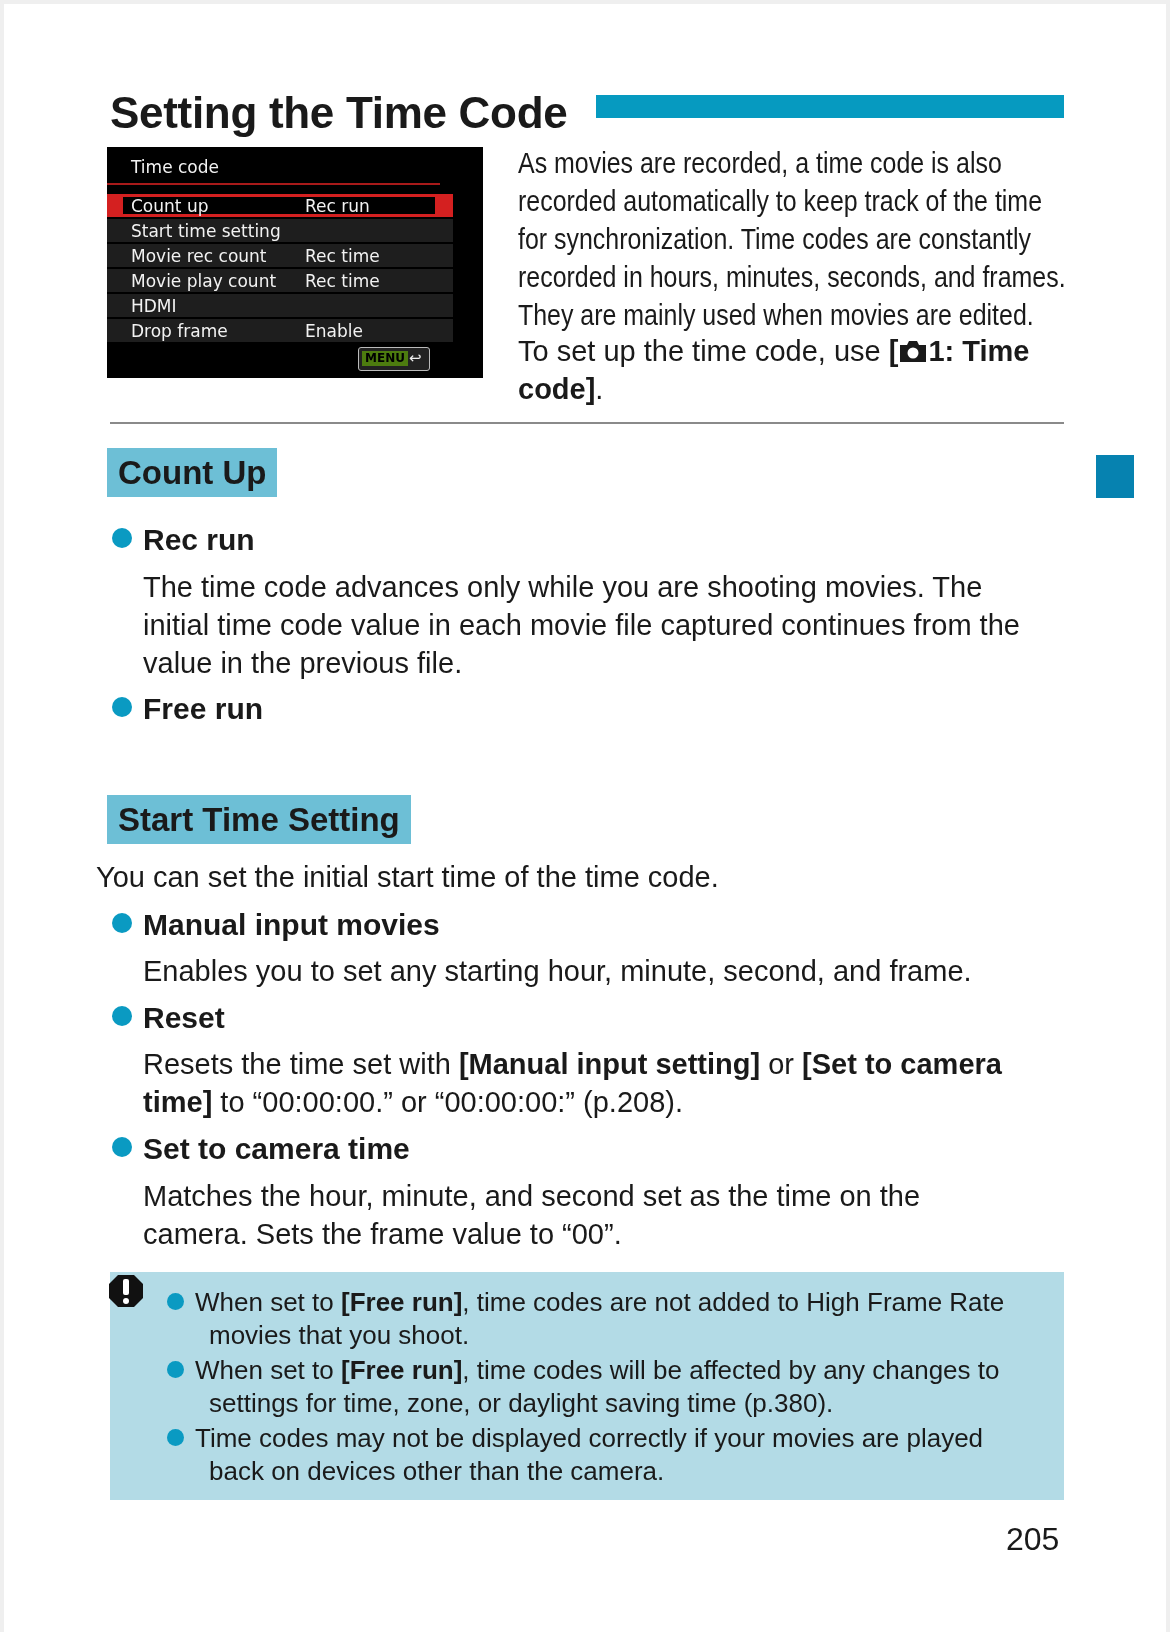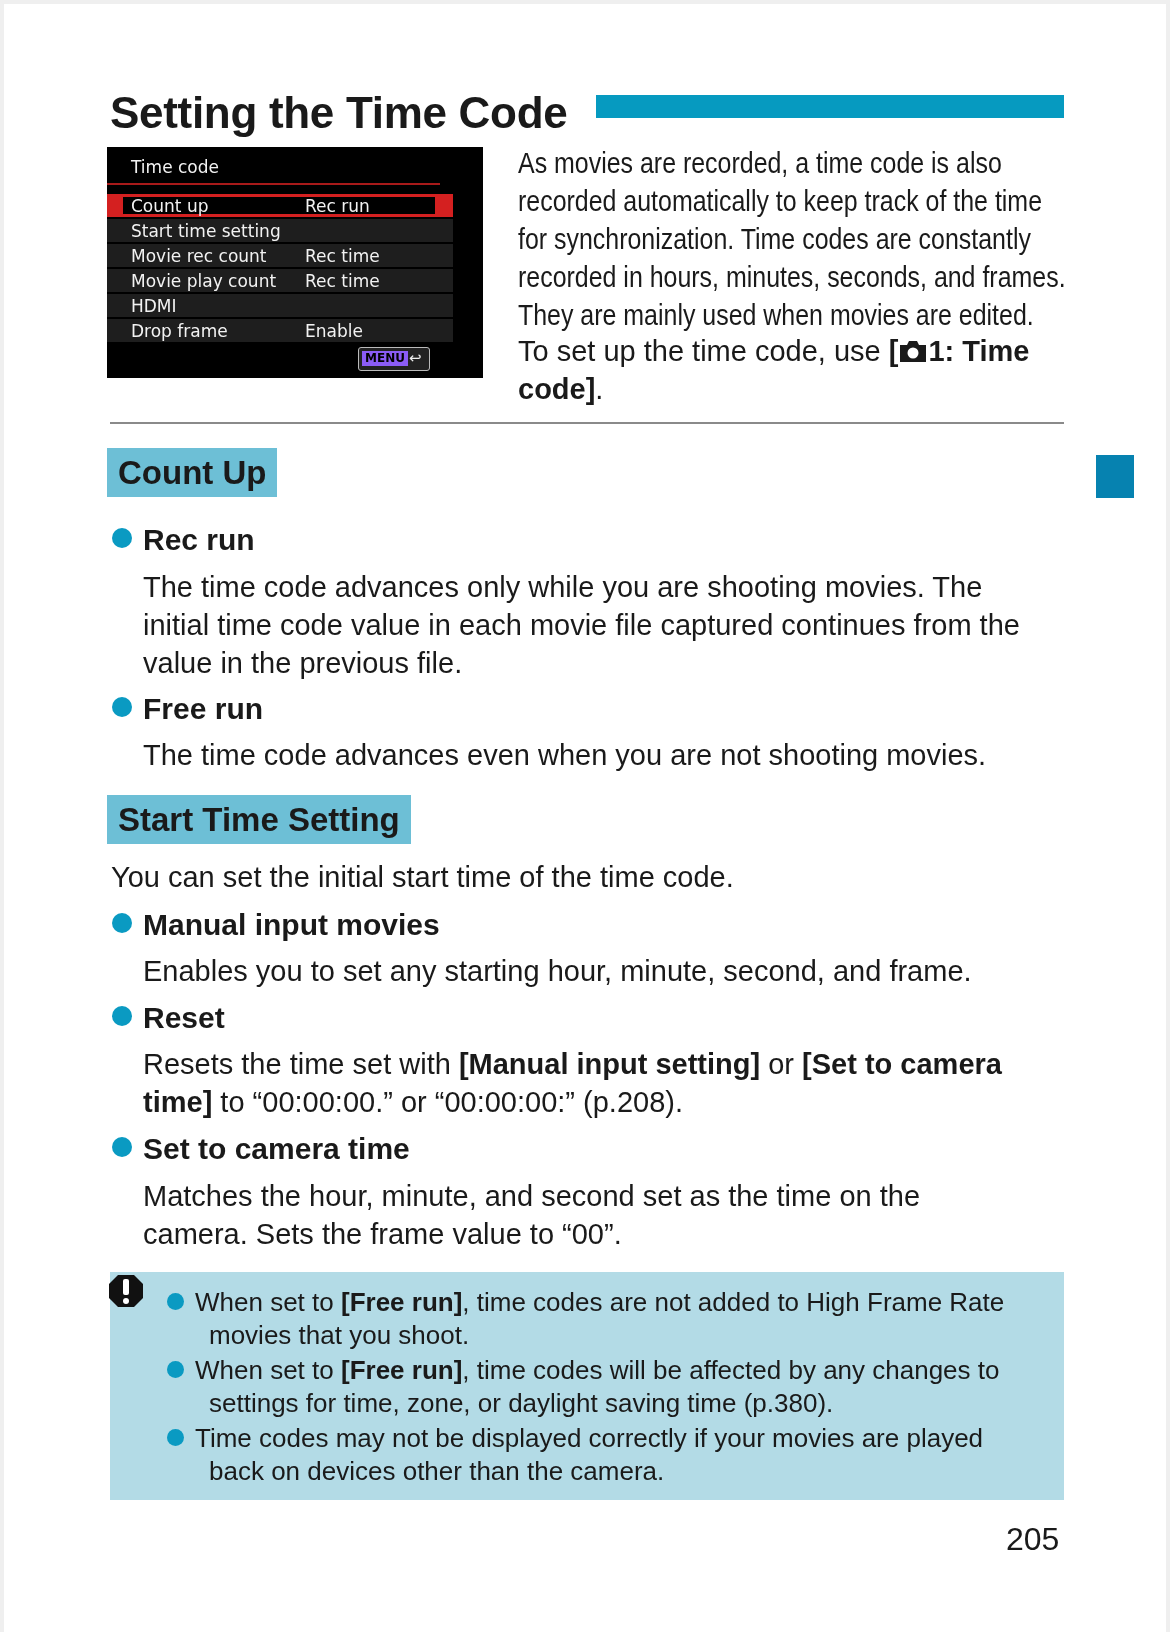--- a/index.html
+++ b/index.html
@@ -10,30 +10,30 @@
   .title-bar { position:absolute; left:592px; top:91px; width:468px; height:23px; background:#069ac0; }
   .screen { position:absolute; left:103px; top:143px; width:376px; height:231px; background:#000; font-family:"DejaVu Sans", sans-serif; color:#f2f2f2; }
   .screen .hdr { position:absolute; left:24px; top:10px; font-size:17px; }
   .screen .hdr-line { position:absolute; left:0; top:36px; width:333px; height:2px; background:#a81a1a; }
   .screen .row { position:absolute; left:0; width:346px; height:23px; background:#1e1e1e; font-size:17px; }
   .screen .row .k { position:absolute; left:24px; top:2px; white-space:nowrap; }
   .screen .row .v { position:absolute; left:198px; top:2px; white-space:nowrap; }
   .screen .row.sel { background:#d42020; }
   .screen .row.sel .inner { position:absolute; left:16px; top:3px; width:312px; height:17px; background:#000; }
   .screen .menu-btn { position:absolute; left:251px; top:200px; width:70px; height:22px; border:1px solid #bbb; border-radius:3px; background:#222; }
-  .screen .menu-btn .lbl { position:absolute; left:3px; top:3px; background:#8b5cf6; color:#000; font-size:12px; font-weight:bold; padding:1px 3px; line-height:13px; }
+  .screen .menu-btn .lbl { position:absolute; left:3px; top:3px; background:#4d7c0f; color:#000; font-size:12px; font-weight:bold; padding:1px 3px; line-height:13px; }
   .screen .menu-btn .ret { position:absolute; left:50px; top:1px; font-size:15px; color:#eee; }
   .intro { position:absolute; left:514px; top:140px; width:560px; font-size:29px; line-height:38px; transform:scaleX(0.86); transform-origin:left top; width:650px; }
   .divider { position:absolute; left:106px; top:418px; width:954px; height:2px; background:#8a8a8a; }
   .tab-marker { position:absolute; left:1092px; top:451px; width:38px; height:43px; background:#0682b0; }
   .sec-head { position:absolute; height:49px; background:#6dbfd6; font-size:33px; font-weight:bold; line-height:49px; padding:0 11px; white-space:nowrap; }
   .bullet-title { position:absolute; left:108px; font-size:30px; font-weight:bold; white-space:nowrap; }
   .dot { display:inline-block; width:20px; height:20px; border-radius:50%; background:#0a9ac2; margin-right:11px; vertical-align:2px; }
   .body-text { position:absolute; left:139px; font-size:29px; line-height:38px; white-space:nowrap; }
-  .plain { position:absolute; left:107px; font-size:29px; white-space:nowrap; }
+  .plain { position:absolute; left:92px; font-size:29px; white-space:nowrap; }
   .note { position:absolute; left:106px; top:1268px; width:954px; height:228px; background:#b3dbe6; }
   .note .warn { position:absolute; left:-2px; top:2px; width:36px; height:34px; }
   .note .item { position:absolute; left:57px; font-size:26px; line-height:34px; white-space:nowrap; }
   .note .ndot { display:inline-block; width:17px; height:17px; border-radius:50%; background:#0a9ac2; margin-right:11px; vertical-align:1px; }
   .note .cont { position:absolute; left:87px; font-size:26px; white-space:nowrap;margin-left:12px; }
   .page-num { position:absolute; left:1002px; top:1517px; font-size:32px; }
   b { font-weight:bold; }
 </style>
 </head>
 <body>
@@ -102,23 +102,20 @@
   <div class="sec-head" style="left:103px; top:444px;">Count Up</div>
 
   <div class="bullet-title" style="top:519px"><span class="dot"></span><span>Rec run</span></div>
   <div class="body-text" style="top:564px">
     <div>The time code advances only while you are shooting movies. The</div>
     <div>initial time code value in each movie file captured continues from the</div>
     <div>value in the previous file.</div>
   </div>
 
   <div class="bullet-title" style="top:688px"><span class="dot"></span><span>Free run</span></div>
-  <div class="body-text" style="top:732px">
-    <div>The time code advances even when you are not shooting movies.</div>
-  </div>
 
   <div class="sec-head" style="left:103px; top:791px;">Start Time Setting</div>
   <div class="plain" style="top:857px">You can set the initial start time of the time code.</div>
 
   <div class="bullet-title" style="top:904px"><span class="dot"></span><span>Manual input movies</span></div>
   <div class="body-text" style="top:948px">
     <div>Enables you to set any starting hour, minute, second, and frame.</div>
   </div>
 
   <div class="bullet-title" style="top:997px"><span class="dot"></span><span>Reset</span></div>

